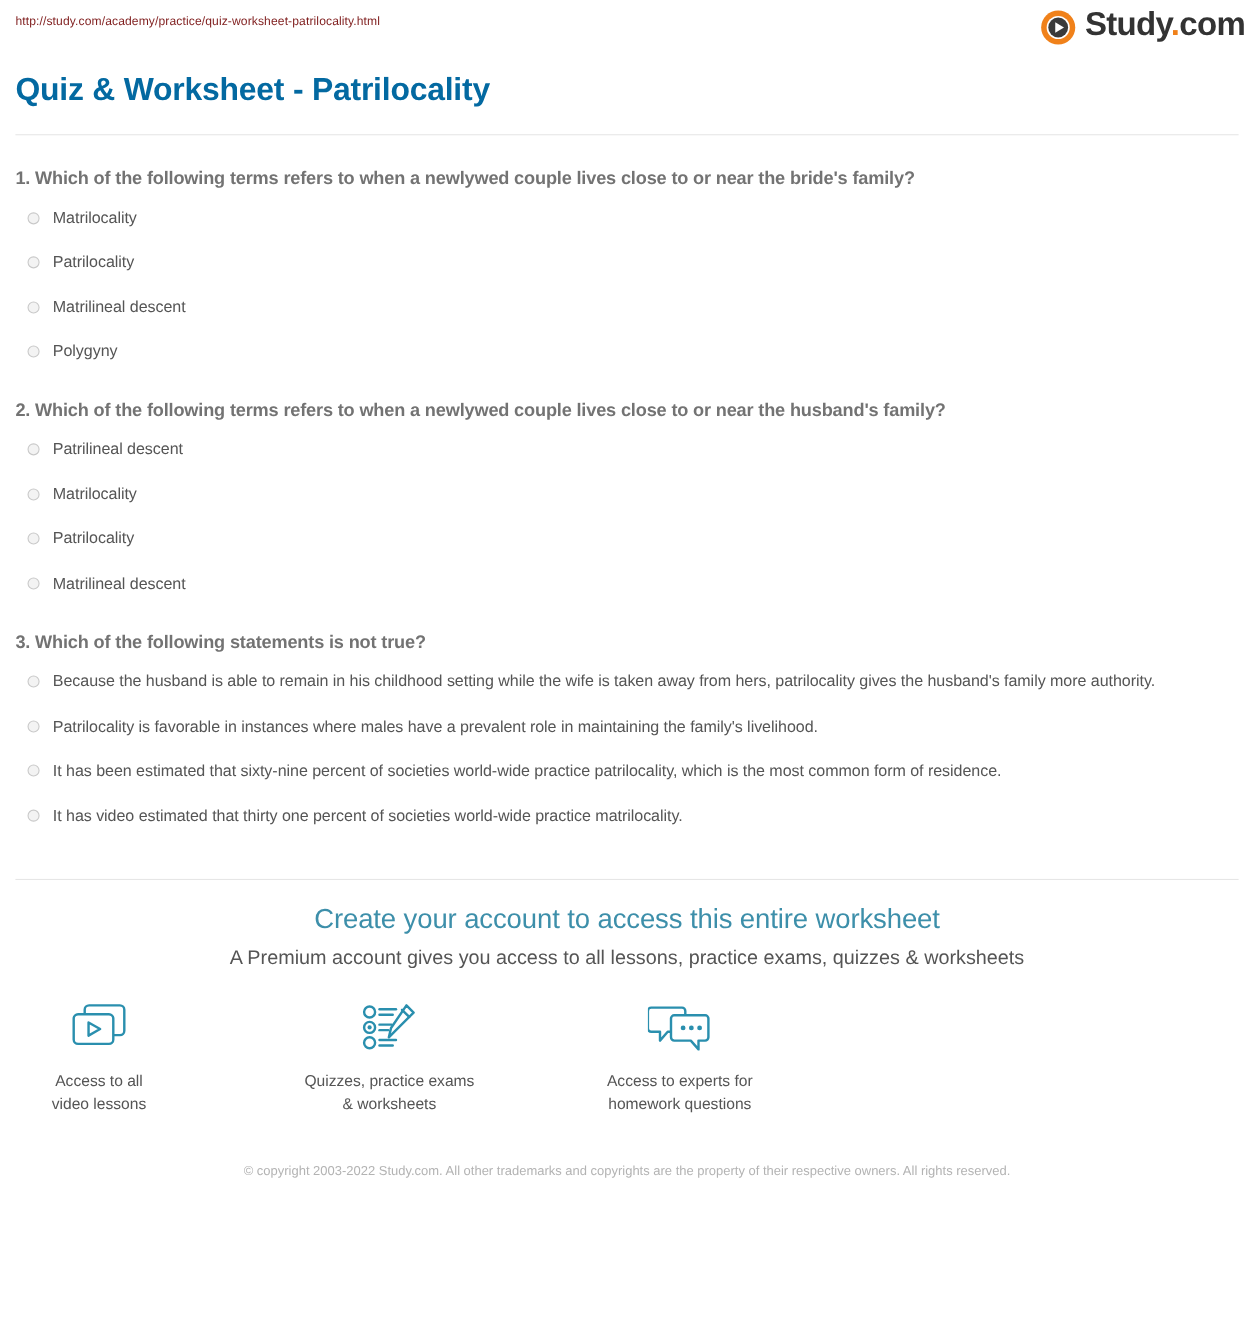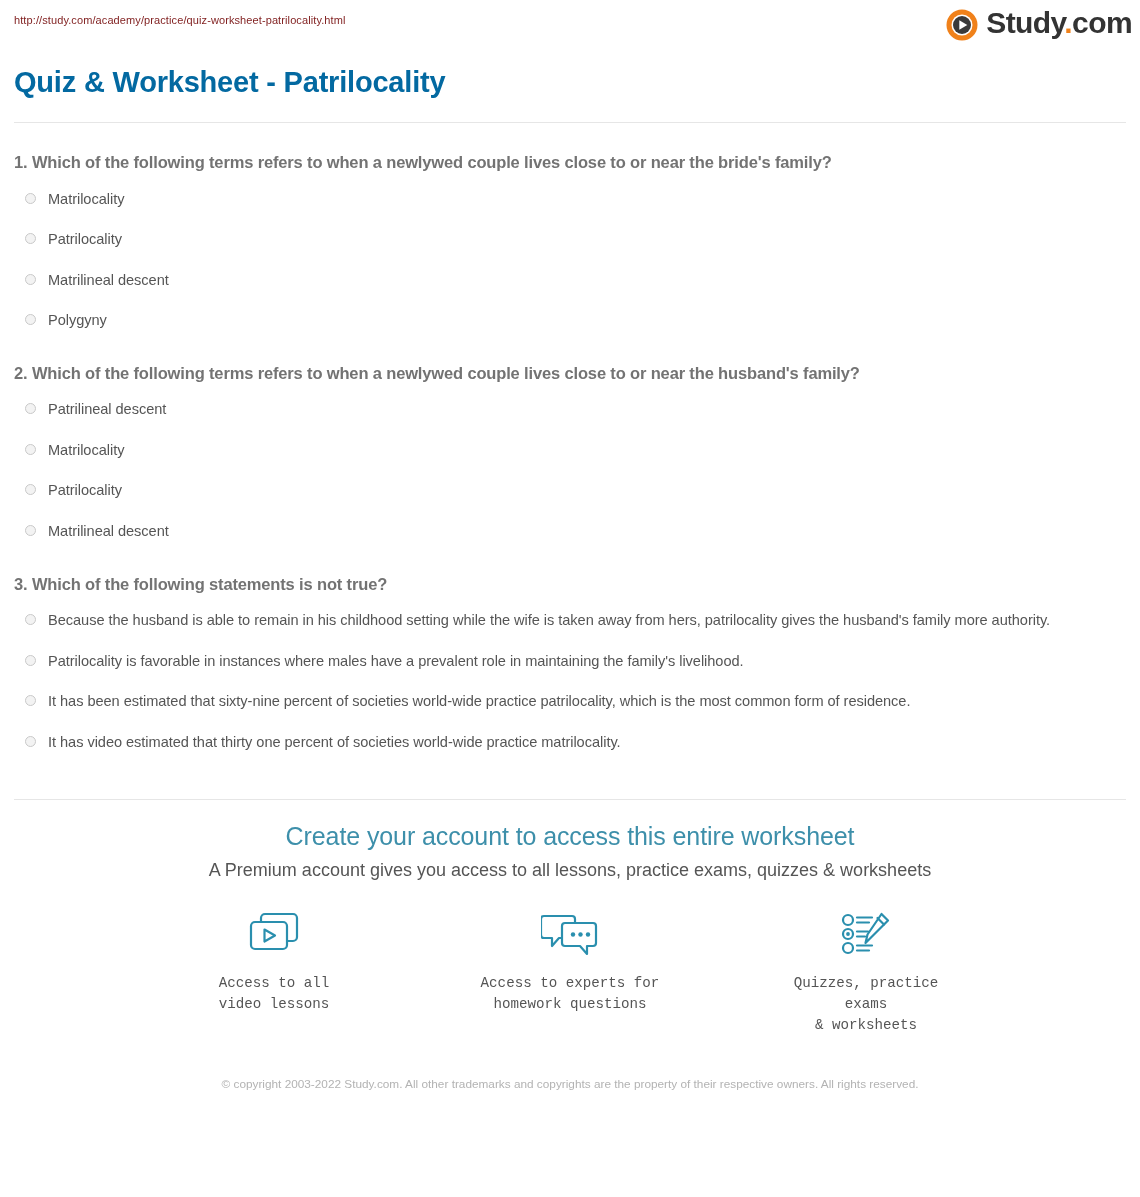--- a/index.html
+++ b/index.html
@@ -115,23 +115,21 @@
   }
   .cta-sub {
     margin-top: 9px;
     font-size: 18px;
     color: #555555;
     text-align: center;
   }
   .benefits {
     margin-top: 26px;
     display: flex;
-    justify-content: center;
-    gap: 116px;
-    font-family: Liberation Mono, monospace;
+    gap: 84px;
   }
   .benefit { width: 180px; text-align: center; }
   .benefit-icon { height: 54px; display: flex; align-items: center; justify-content: center; }
   .benefit-text {
     margin-top: 12px;
     font-size: 14.2px;
     color: #555555;
     line-height: 1.45;
   }
 
@@ -252,36 +250,20 @@
       <div class="benefit-icon">
         <svg width="54" height="48" viewBox="0 0 54 48" fill="none" stroke="#2a8fae" stroke-width="2.2" stroke-linecap="round" stroke-linejoin="round" xmlns="http://www.w3.org/2000/svg">
           <rect x="14" y="4" width="36" height="27" rx="4"></rect>
           <rect x="4" y="12" width="36" height="27" rx="4" fill="#ffffff"></rect>
           <path d="M17.5 19.5 L28 25.5 L17.5 31.5 Z"></path>
         </svg>
       </div>
       <div class="benefit-text">
         <div>Access to all</div>
         <div>video lessons</div>
-      </div>
-    </div>
-
-    <div class="benefit">
-      <div class="benefit-icon">
-        <svg width="58" height="48" viewBox="0 0 58 48" fill="none" stroke="#2a8fae" stroke-width="2.2" stroke-linecap="round" stroke-linejoin="round" xmlns="http://www.w3.org/2000/svg">
-          <path d="M3 6 h28 a3 3 0 0 1 3 3 v16 a3 3 0 0 1 -3 3 h-13 l-7 8 v-8 h-8 a3 3 0 0 1 -3 -3 v-16 a3 3 0 0 1 3 -3 z"></path>
-          <path d="M24 13 h28 a3 3 0 0 1 3 3 v17 a3 3 0 0 1 -3 3 h-6 v8 l-7 -8 h-15 a3 3 0 0 1 -3 -3 v-17 a3 3 0 0 1 3 -3 z" fill="#ffffff"></path>
-          <circle cx="32" cy="24.5" r="2.2" fill="#2a8fae" stroke="none"></circle>
-          <circle cx="39.5" cy="24.5" r="2.2" fill="#2a8fae" stroke="none"></circle>
-          <circle cx="47" cy="24.5" r="2.2" fill="#2a8fae" stroke="none"></circle>
-        </svg>
-      </div>
-      <div class="benefit-text">
-        <div>Access to experts for</div>
-        <div>homework questions</div>
       </div>
     </div>
 
     <div class="benefit">
       <div class="benefit-icon">
         <svg width="54" height="48" viewBox="0 0 54 48" fill="none" stroke="#2a8fae" stroke-width="2.2" stroke-linecap="round" stroke-linejoin="round" xmlns="http://www.w3.org/2000/svg">
           <circle cx="9" cy="10" r="5"></circle>
           <circle cx="9" cy="24" r="5"></circle>
           <circle cx="9" cy="24" r="1.9" fill="#2a8fae" stroke="none"></circle>
           <circle cx="9" cy="38" r="5"></circle>
@@ -294,16 +276,32 @@
           <path d="M42.5 4 L49 10.5 L33 26.5 L26.5 33 L28.5 24.5 Z"></path>
           <line x1="38.5" y1="8" x2="45" y2="14.5"></line>
         </svg>
       </div>
       <div class="benefit-text">
         <div>Quizzes, practice exams</div>
         <div>&amp; worksheets</div>
       </div>
     </div>
 
+    <div class="benefit">
+      <div class="benefit-icon">
+        <svg width="58" height="48" viewBox="0 0 58 48" fill="none" stroke="#2a8fae" stroke-width="2.2" stroke-linecap="round" stroke-linejoin="round" xmlns="http://www.w3.org/2000/svg">
+          <path d="M3 6 h28 a3 3 0 0 1 3 3 v16 a3 3 0 0 1 -3 3 h-13 l-7 8 v-8 h-8 a3 3 0 0 1 -3 -3 v-16 a3 3 0 0 1 3 -3 z"></path>
+          <path d="M24 13 h28 a3 3 0 0 1 3 3 v17 a3 3 0 0 1 -3 3 h-6 v8 l-7 -8 h-15 a3 3 0 0 1 -3 -3 v-17 a3 3 0 0 1 3 -3 z" fill="#ffffff"></path>
+          <circle cx="32" cy="24.5" r="2.2" fill="#2a8fae" stroke="none"></circle>
+          <circle cx="39.5" cy="24.5" r="2.2" fill="#2a8fae" stroke="none"></circle>
+          <circle cx="47" cy="24.5" r="2.2" fill="#2a8fae" stroke="none"></circle>
+        </svg>
+      </div>
+      <div class="benefit-text">
+        <div>Access to experts for</div>
+        <div>homework questions</div>
+      </div>
+    </div>
+
   </div>
 </div>
 
 <div class="copyright">© copyright 2003-2022 Study.com. All other trademarks and copyrights are the property of their respective owners. All rights reserved.</div>
 
 </body></html>

